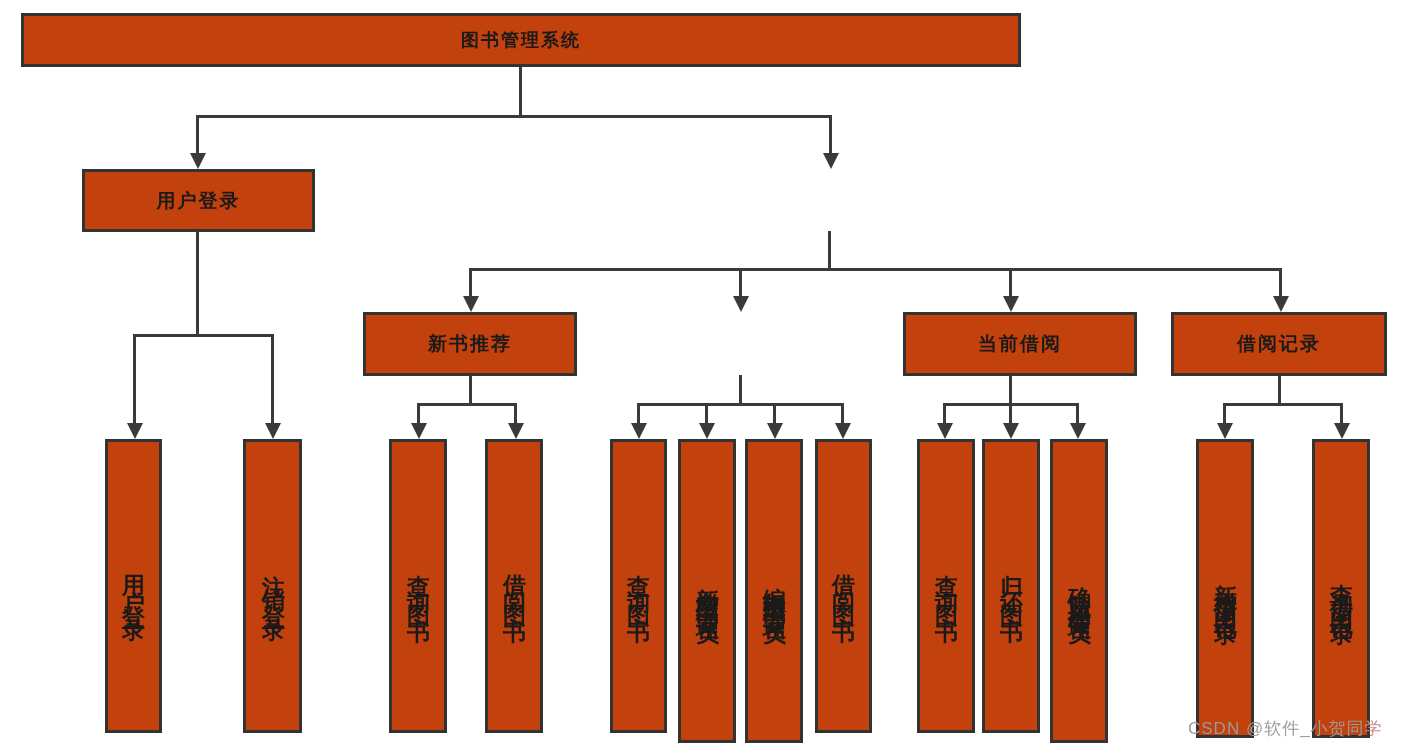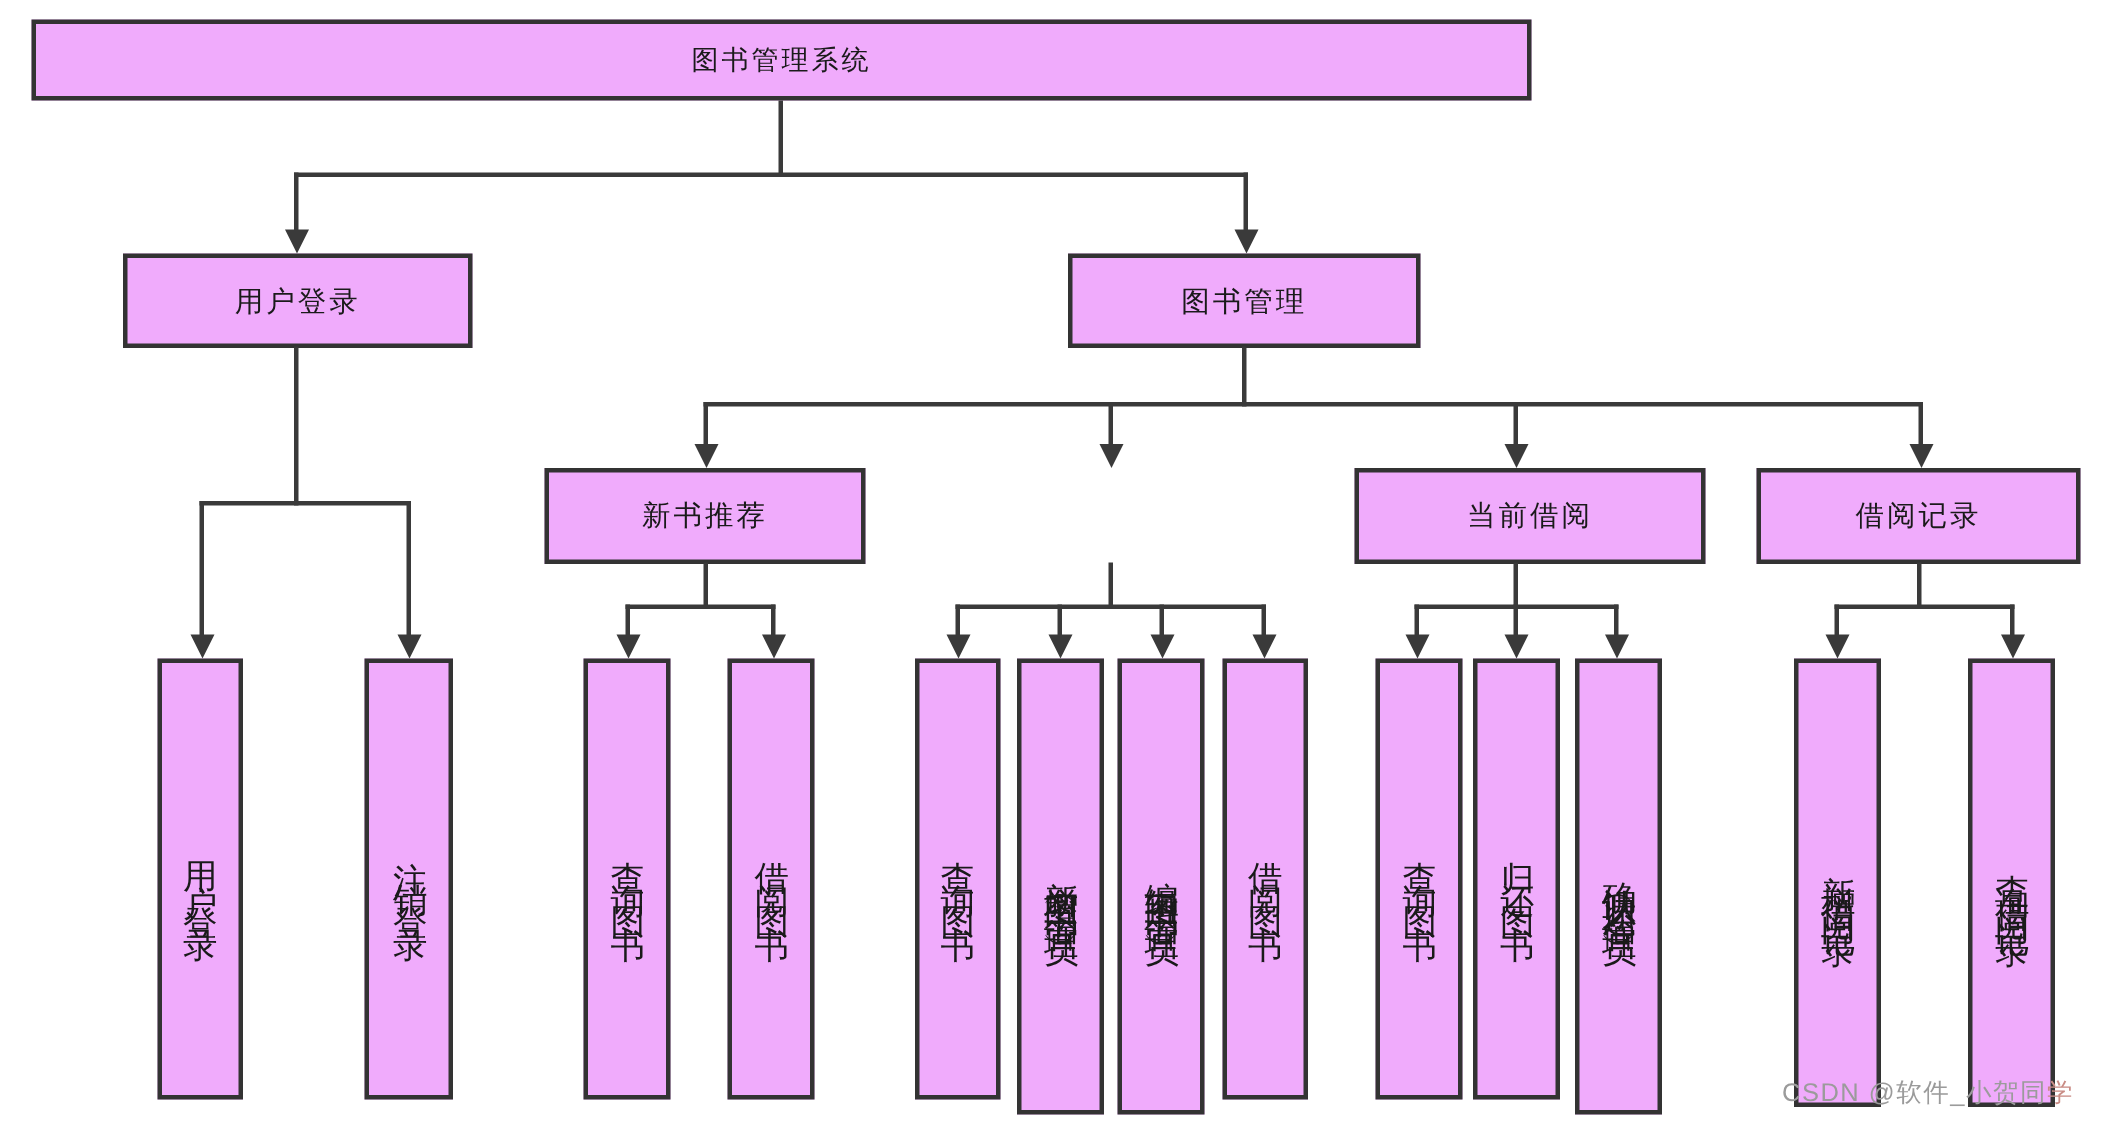--- a/index.html
+++ b/index.html
@@ -7,24 +7,25 @@
     --border:#333333;
     --text:#1a1a1a;
   }
   html,body{margin:0;padding:0;background:#ffffff;}
   body{font-family:"Liberation Sans","DejaVu Sans",sans-serif;color:var(--text);}
   #canvas{
     position:relative;width:1405px;height:747px;background:#ffffff;overflow:hidden;
   }
   
   .box{
-    position:absolute;box-sizing:border-box;background:#f0abfc;
+    position:absolute;box-sizing:border-box;background:#c2410c;
     border:3px solid var(--border);
     display:flex;align-items:center;justify-content:center;
     white-space:nowrap;
+    font-weight:bold;
   }
   .h1box{font-size:18px;letter-spacing:2px;}
   .h2box,.h3box{font-size:19px;letter-spacing:2px;}
   .leaf{
     writing-mode:vertical-rl;text-orientation:mixed;
     display:block;text-align:center;
     font-size:23px;line-height:51px;
   }
   .t4{letter-spacing:15px;}
   .t6{letter-spacing:8px;}
@@ -138,21 +139,20 @@
   .watermark .accent{color:#c98c85;}
 </style>
 </head>
 <body>
 
 <div id="canvas">
 
   <div class="box h1box b-root">图书管理系统</div>
 
   <div class="box h2box b-login">用户登录</div>
-  <div class="box h2box b-mgmt">图书管理</div>
 
   <div class="box h3box b-l3-1">新书推荐</div>
   <div class="box h3box b-l3-3">当前借阅</div>
   <div class="box h3box b-l3-4">借阅记录</div>
 
   <div class="box leaf t4 lf1">用户登录</div>
   <div class="box leaf t4 lf2">注销登录</div>
   <div class="box leaf t4 lf3">查询图书</div>
   <div class="box leaf t4 lf4">借阅图书</div>
   <div class="box leaf t4 lf5">查询图书</div>

